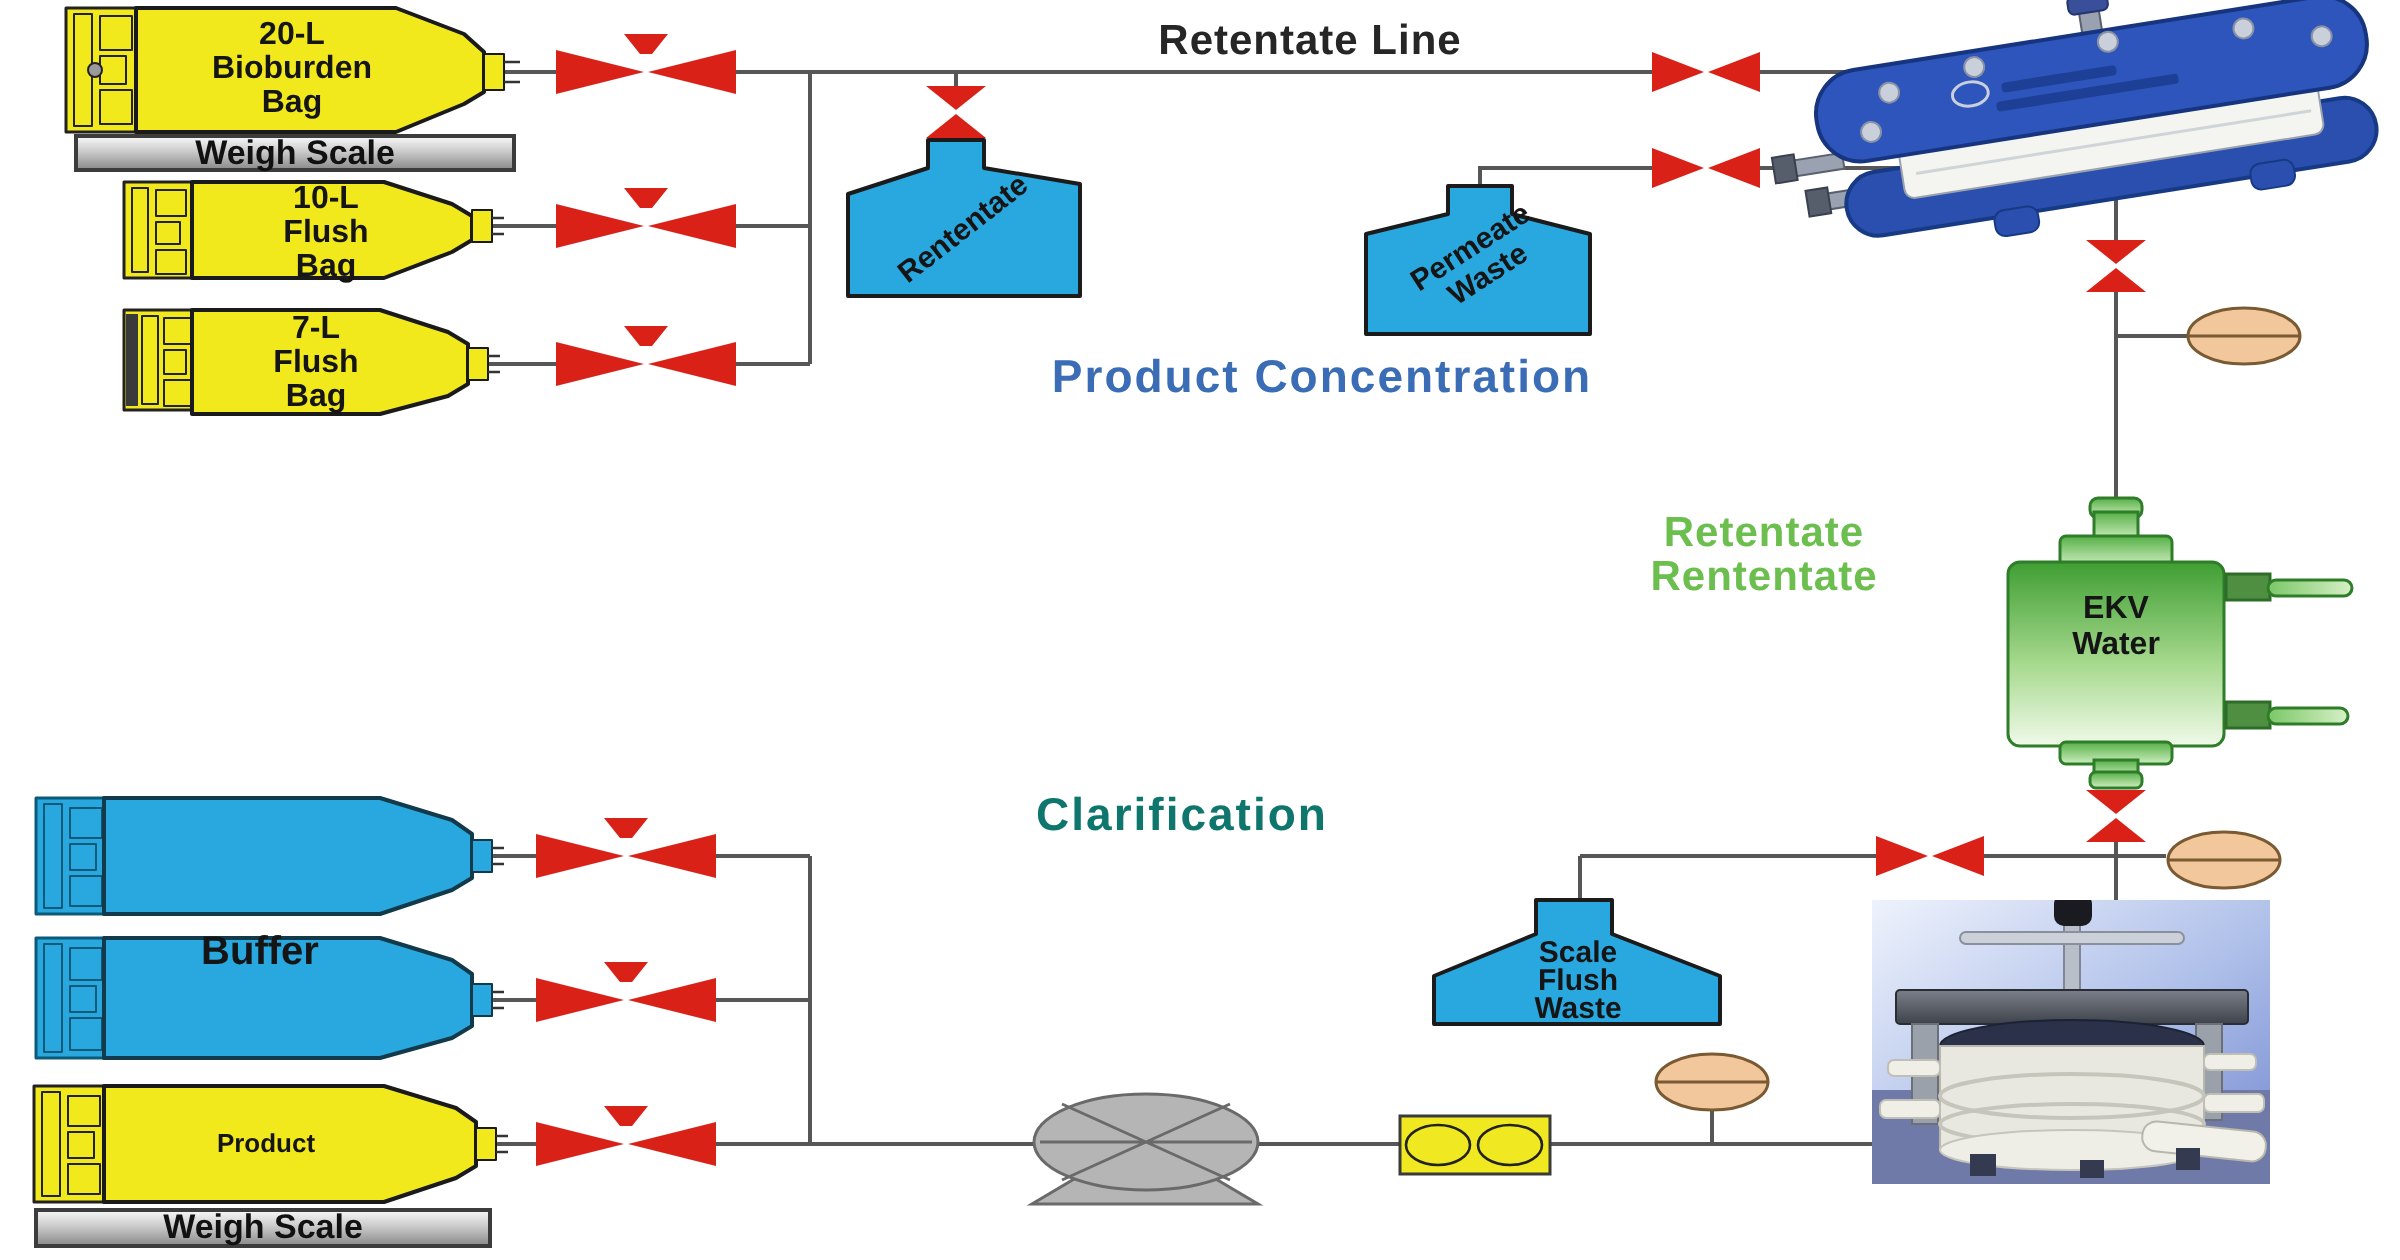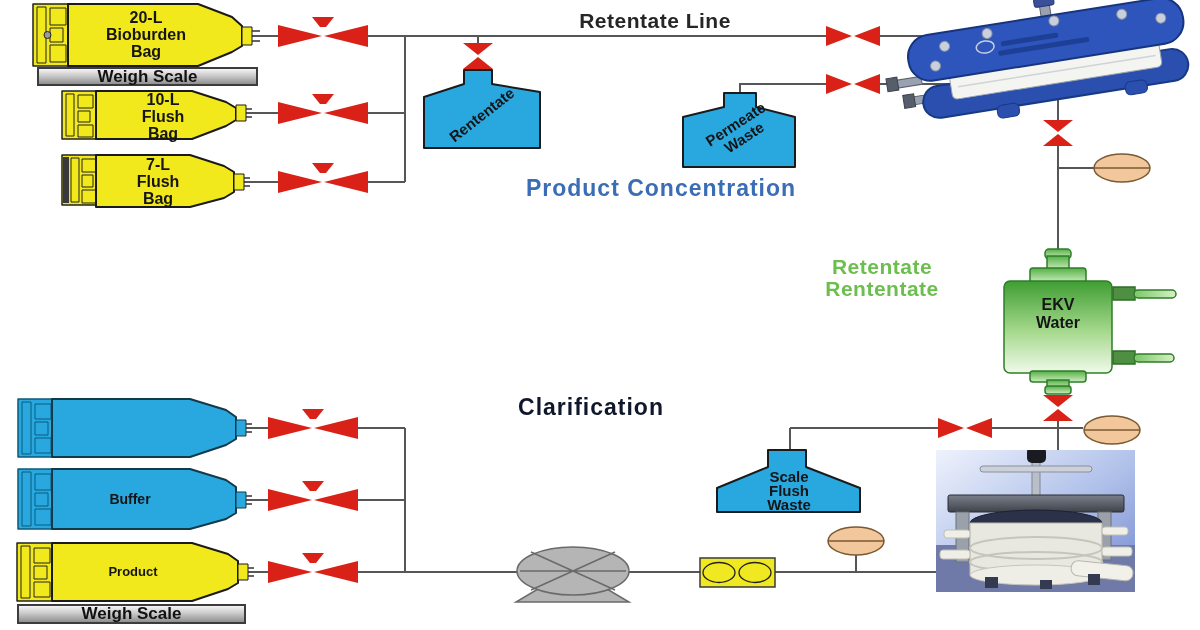--- a/index.html
+++ b/index.html
@@ -247,38 +247,38 @@
 
 <div class="lbl sec" style="left:655px;top:9px;font-size:21px;letter-spacing:.5px;color:#262626">Retentate Line</div>
 
 <div class="lbl sec" style="left:661px;top:175px;color:#3a6db5">Product Concentration</div>
 
 <div class="lbl" style="left:882px;top:256px;font-size:21px;line-height:22px;color:#6cbf4e;letter-spacing:.5px">
   <span>Retentate</span>
   <span>Rententate</span>
 </div>
 
-<div class="lbl sec" style="left:591px;top:394px;color:#0f172a">Clarification</div>
+<div class="lbl sec" style="left:591px;top:394px;color:#0f766e">Clarification</div>
 
 <div class="lbl bagl" style="left:146px;top:9px">
   <span>20-L</span>
   <span>Bioburden</span>
   <span>Bag</span>
 </div>
 <div class="lbl bagl" style="left:163px;top:91px">
   <span>10-L</span>
   <span>Flush</span>
   <span>Bag</span>
 </div>
 <div class="lbl bagl" style="left:158px;top:156px">
   <span>7-L</span>
   <span>Flush</span>
   <span>Bag</span>
 </div>
-<div class="lbl bagl" style="left:130px;top:491px;font-size:14px">Buffer</div>
+<div class="lbl bagl" style="left:130px;top:468px;font-size:20px">Buffer</div>
 <div class="lbl bagl" style="left:133px;top:563px;font-size:13px">Product</div>
 
 <div class="weigh" style="left:37px;top:67px;width:221px;height:19px">Weigh Scale</div>
 <div class="weigh" style="left:17px;top:604px;width:229px;height:20px">Weigh Scale</div>
 
 <div class="lbl tankl rot" style="left:482px;top:115px">Rententate</div>
 
 <div class="lbl tankl rot2" style="left:740px;top:131px">
   <span>Permeate</span>
   <span>Waste</span>

